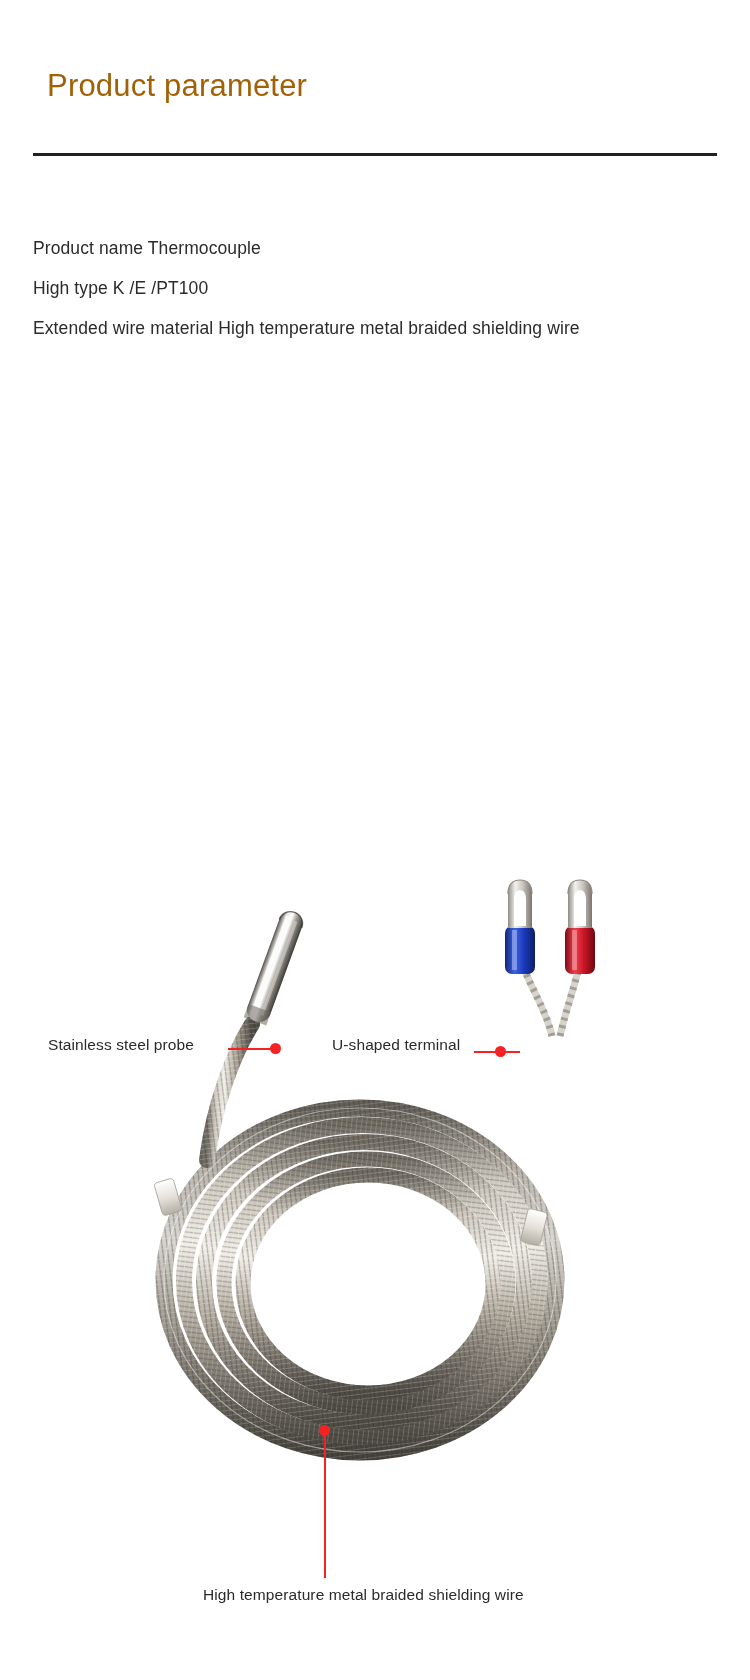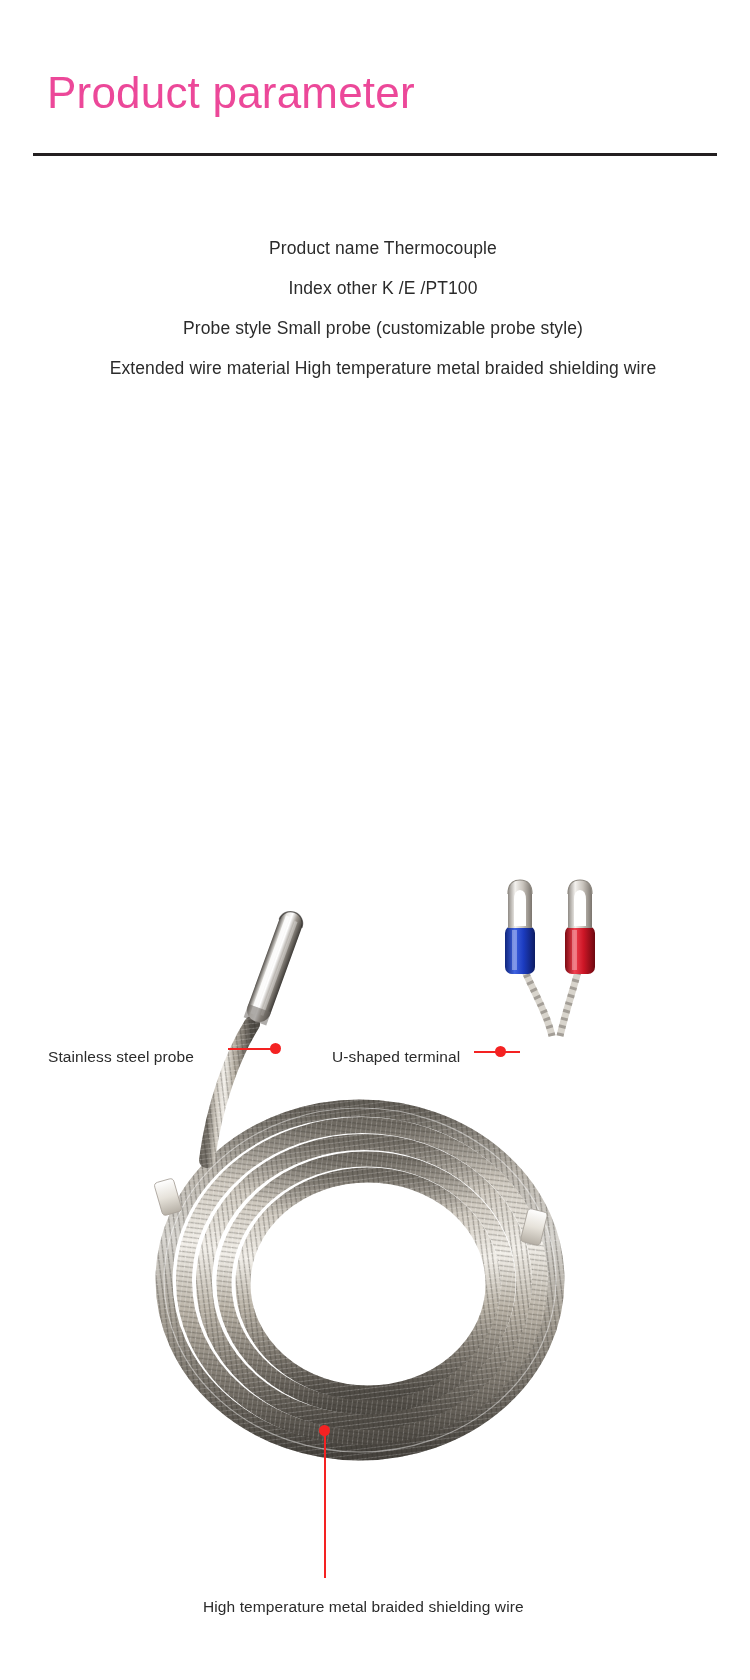--- a/index.html
+++ b/index.html
@@ -14,24 +14,24 @@
     font-family: "Liberation Sans", sans-serif;
     color: #231f20;
     overflow: hidden;
   }
 
   
   .page-title {
     position: absolute;
     left: 47px;
     top: 68px;
-    font-size: 44px;
+    font-size: 31px;
     font-weight: 400;
     letter-spacing: 0.2px;
-    color: #ec4899;
+    color: #a16207;
     white-space: nowrap;
   }
   .title-rule {
     position: absolute;
     left: 33px;
     top: 153px;
     width: 684px;
     height: 3px;
     background: #231f20;
   }
@@ -42,21 +42,20 @@
     left: 33px;
     top: 228px;
     width: 700px;
   }
   .spec-line {
     font-size: 17.5px;
     line-height: 40px;
     color: #2b2b2b;
     white-space: nowrap;
     letter-spacing: 0.1px;
-    text-align: center;
   }
   .deg {
     font-size: 15px;
     vertical-align: 3px;
     letter-spacing: 0;
   }
 
   
   .photo {
     position: absolute;
@@ -66,21 +65,20 @@
     height: 700px;
   }
 
   
   .callout-label {
     position: absolute;
     font-size: 15.5px;
     color: #2b2b2b;
     white-space: nowrap;
     letter-spacing: 0.1px;
-    margin-top: 12px;
   }
   .lbl-probe   { left: 48px;  top: 1036px; }
   .lbl-term    { left: 332px; top: 1036px; }
   .lbl-wire    { left: 203px; top: 1586px; }
 
   
   .leader {
     position: absolute;
     background: #f42222;
   }
@@ -99,22 +97,21 @@
   .dot-wire     { left: 319px; top: 1425px; }
 </style>
 </head>
 <body>
 
 <div class="page-title">Product parameter</div>
 <div class="title-rule"></div>
 
 <div class="spec-list">
   <div class="spec-line">Product name Thermocouple</div>
-  <div class="spec-line">Index other K /E /PT100</div>
-  <div class="spec-line">Probe style Small probe (customizable probe style)</div>
+  <div class="spec-line">High type K /E /PT100</div>
   <div class="spec-line">Extended wire material High temperature metal braided shielding wire</div>
 </div>
 
 <div class="photo">
   <svg width="750" height="700" viewBox="0 0 750 700" xmlns="http://www.w3.org/2000/svg">
     <defs>
 
       <linearGradient id="braid" x1="0" y1="0" x2="0" y2="1">
         <stop offset="0%" stop-color="#6f6a62"></stop>
         <stop offset="18%" stop-color="#cfc9bf"></stop>

